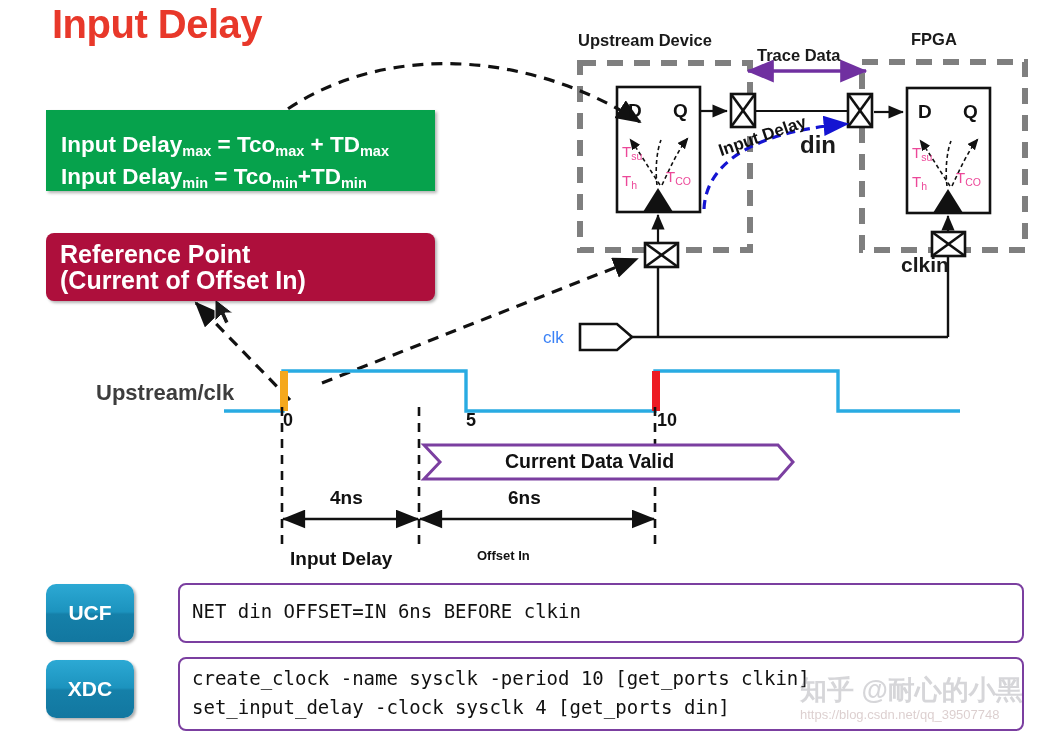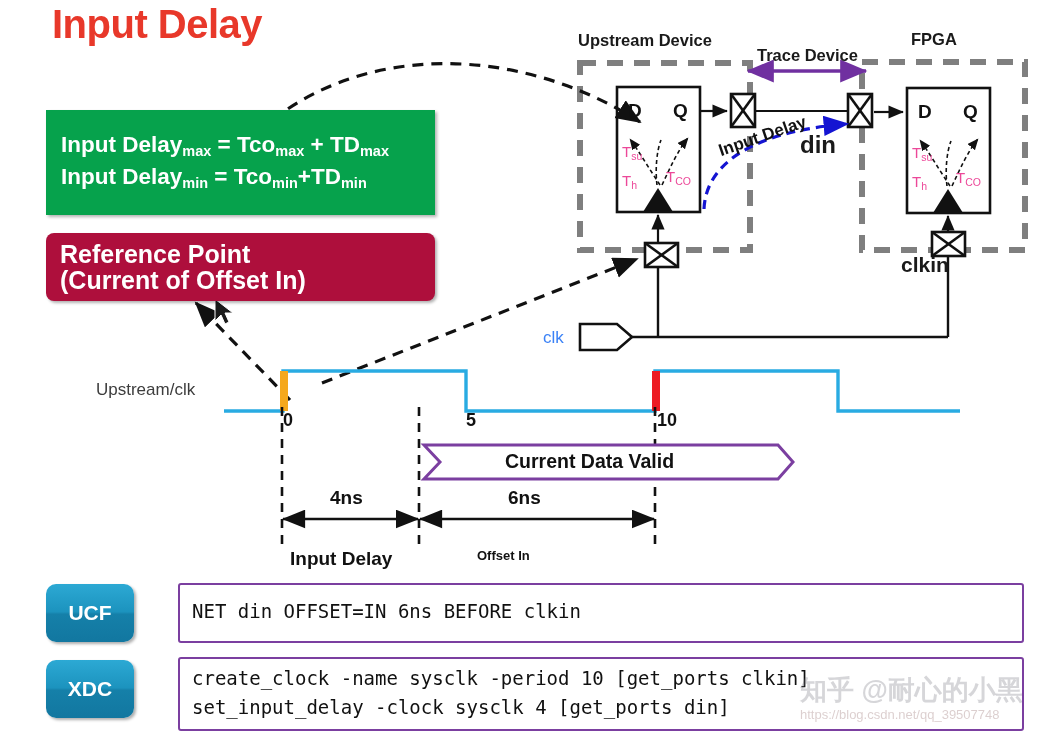--- a/index.html
+++ b/index.html
@@ -8,21 +8,21 @@
   #stage{position:absolute;left:0;top:0;width:1055px;height:740px;}
   svg#art{position:absolute;left:0;top:0;width:1055px;height:740px;}
 
   .abs{position:absolute;}
 
   
   #page-title{left:52px;top:2px;font-size:40px;font-weight:bold;color:#E8382A;
               letter-spacing:-0.5px;}
 
   
-  #formula-box{left:46px;top:110px;width:389px;height:105px;background:#06A24C;
+  #formula-box{left:46px;top:110px;width:389px;height:81px;background:#06A24C;
                box-shadow:2px 2px 3px rgba(0,0,0,.30);}
   #formula-box .line{color:#ffffff;font-size:22.5px;font-weight:bold;
                      white-space:nowrap;}
   #formula-l1{position:absolute;left:15px;top:22px;}
   #formula-l2{position:absolute;left:15px;top:54px;}
   .sub{font-size:14.5px;vertical-align:baseline;position:relative;top:4px;
        font-weight:bold;}
 
   
   #reference-box{left:46px;top:233px;width:389px;height:68px;background:#AE0F3C;
@@ -37,21 +37,21 @@
   .ff-pin{font-size:19px;font-weight:bold;color:#111;}
   .ff-t{font-size:15px;color:#ec4899;font-weight:normal;}
   .ff-t .s{font-size:10.5px;position:relative;top:3px;}
 
   #lbl-upstream-device{left:578px;top:31px;}
   #lbl-fpga{left:911px;top:30px;}
   #lbl-trace-delay{left:757px;top:46px;}
   #lbl-din{left:800px;top:131px;font-size:24px;}
   #lbl-clkin{left:901px;top:253px;font-size:21px;}
   #lbl-clk{left:543px;top:328px;font-size:17px;color:#3b82f6;font-weight:normal;}
-  #lbl-upstream-clk{left:96px;top:380px;font-size:17px;font-weight:normal;color:#3d3d3d;text-align:center;}
+  #lbl-upstream-clk{left:96px;top:380px;font-size:22px;font-weight:bold;color:#3d3d3d;text-align:center;}
 
   .tick-num{font-size:18px;font-weight:bold;color:#111;}
   #tick-0{left:283px;top:410px;}
   #tick-5{left:466px;top:410px;}
   #tick-10{left:657px;top:410px;}
 
   #lbl-cdv{left:505px;top:450px;font-size:19.5px;font-weight:bold;color:#111;}
   #lbl-4ns{left:330px;top:487px;font-size:19px;font-weight:bold;color:#111;}
   #lbl-6ns{left:508px;top:487px;font-size:19px;font-weight:bold;color:#111;}
   #lbl-input-delay-dim{left:290px;top:548px;font-size:19px;font-weight:bold;color:#111;}
@@ -59,21 +59,21 @@
 
   
   .badge{position:absolute;width:88px;height:58px;border-radius:10px;
          background:linear-gradient(180deg,#2CA9D4 0%,#1C93BE 48%,#1580A9 52%,#1277A0 100%);
          box-shadow:2px 2px 3px rgba(0,0,0,.32);
          color:#fff;font-size:21px;font-weight:bold;
          display:flex;align-items:center;justify-content:center;}
   #badge-ucf{left:46px;top:584px;}
   #badge-xdc{left:46px;top:660px;}
 
-  .codebox{position:absolute;border:2.5px solid #7B3FA0;border-radius:3px;
+  .codebox{position:absolute;border:2.5px solid #7B3FA0;border-radius:8px;
            background:#ffffff;box-sizing:border-box;}
   #code-ucf{left:178px;top:583px;width:846px;height:60px;}
   #code-xdc{left:178px;top:657px;width:846px;height:74px;}
   .codeline{font-family:"DejaVu Sans Mono", monospace;font-size:19px;color:#111;
             white-space:pre;}
   #code-ucf .codeline{position:absolute;left:12px;top:15px;}
   #xdc-l1{position:absolute;left:12px;top:8px;}
   #xdc-l2{position:absolute;left:12px;top:37px;}
 
   
@@ -214,21 +214,21 @@
     </div>
   </div>
 
   <div class="abs" id="reference-box">
     <div class="line" id="ref-l1">Reference Point</div>
     <div class="line" id="ref-l2">(Current of Offset In)</div>
   </div>
 
   <div class="abs dlabel" id="lbl-upstream-device">Upstream Device</div>
   <div class="abs dlabel" id="lbl-fpga">FPGA</div>
-  <div class="abs dlabel" id="lbl-trace-delay">Trace Device</div>
+  <div class="abs dlabel" id="lbl-trace-delay">Trace Data</div>
   <div class="abs dlabel" id="lbl-din">din</div>
   <div class="abs dlabel" id="lbl-clkin">clkin</div>
   <div class="abs" id="lbl-clk">clk</div>
   <div class="abs dlabel" id="lbl-input-delay-curve">Input Delay</div>
 
   <div class="abs ff-pin" style="left:628px;top:100px;">D</div>
   <div class="abs ff-pin" style="left:673px;top:100px;">Q</div>
   <div class="abs ff-t" style="left:622px;top:143px;">
     <span>T</span><span class="s">su</span>
   </div>

